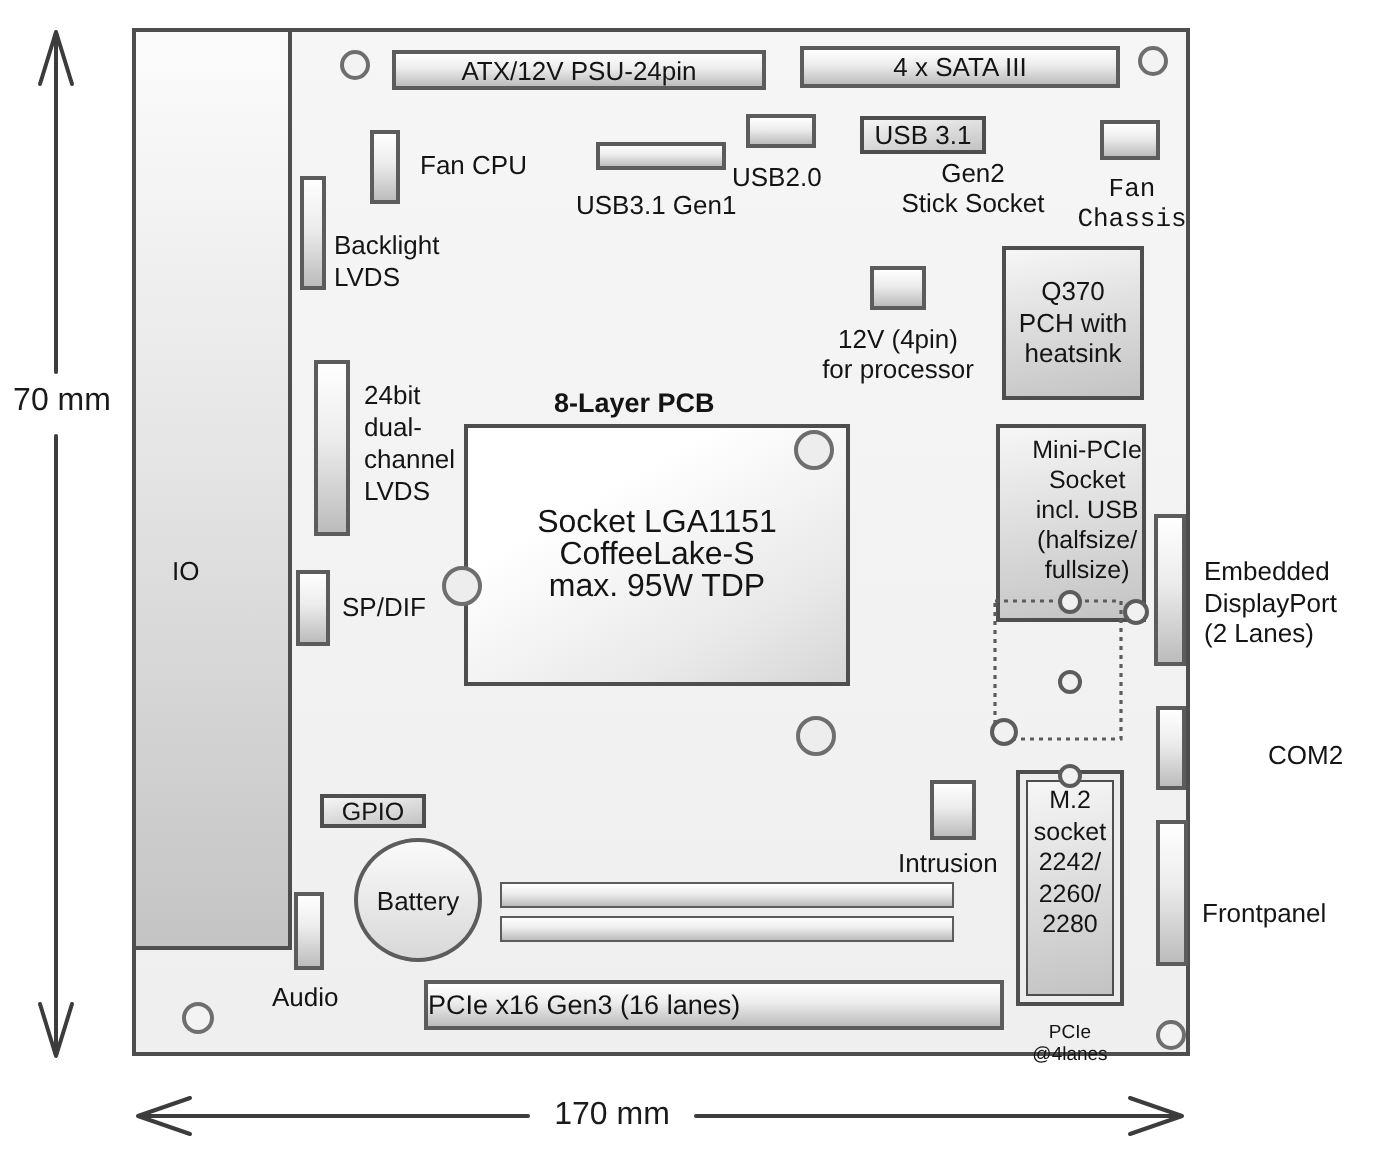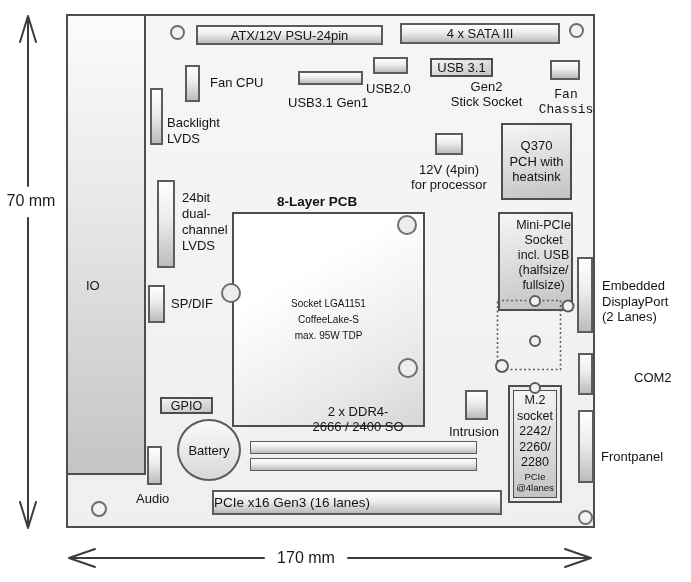--- a/index.html
+++ b/index.html
@@ -99,21 +99,21 @@
   <div class="abs conn" style="left:435px; top:133px; width:28px; height:22px;"></div>
   <span class="abs lbl center" style="left:404px; top:162px; width:90px;">12V (4pin)
 for processor</span>
 
   <div class="abs box" style="left:501px; top:123px; width:71px; height:77px; font-size:13px; line-height:15.5px;">
     <span>Q370
 PCH with
 heatsink</span>
   </div>
 
-  <div class="abs box light" style="left:232px; top:212px; width:193px; height:215px; font-size:10px; line-height:16px;">
+  <div class="abs box light" style="left:232px; top:212px; width:193px; height:131px; font-size:16px; line-height:16px;">
     <span>Socket LGA1151
 CoffeeLake-S
 max. 95W TDP</span>
   </div>
   <div class="abs hole" style="left:397px; top:215px; width:20px; height:20px; background:#ededed;"></div>
   <div class="abs hole" style="left:221px; top:283px; width:20px; height:20px; background:#ededed;"></div>
   <div class="abs hole" style="left:398px; top:358px; width:20px; height:20px; background:#ededed;"></div>
 
   <div class="abs box" style="left:498px; top:212px; width:75px; height:99px; font-size:12.5px; line-height:15px; justify-content:flex-start; padding-top:4px;align-items:flex-end;">
     <span>Mini-PCIe
@@ -134,35 +134,33 @@
   <div class="abs conn" style="left:578px; top:410px; width:16px; height:73px;"></div>
   <span class="abs lbl" style="left:601px; top:449px;">Frontpanel</span>
 
   <div class="abs" style="left:508px; top:385px; width:54px; height:118px; border:2px solid #4e4e4e; background:#ededed;"></div>
   <div class="abs box" style="left:513px; top:390px; width:44px; height:108px; border-width:1px; font-size:12.5px; line-height:15.5px; justify-content:flex-start; padding-top:2px;">
     <span>M.2
 socket
 2242/
 2260/
 2280</span>
-    <span style="font-size:9.5px; line-height:11px; white-space:pre-line;">PCIe
+    <span style="font-size:9.5px; line-height:11px; white-space:pre-line;margin-top:40px;">PCIe
 @4lanes</span>
   </div>
 
   <div class="abs box" style="left:160px; top:397px; width:53px; height:17px; font-size:12.5px;">
     <span>GPIO</span>
   </div>
 
   <div class="abs" style="left:177px; top:419px; width:64px; height:62px; border:2px solid #5c5c5c; border-radius:50%;
        background:linear-gradient(180deg,#fafafa 0%,#d8d8d8 100%); display:flex; align-items:center; justify-content:center;">
     <span class="lbl">Battery</span>
   </div>
 
-  <span class="abs lbl center" style="left:303px; top:404px; width:110px;">2 x DDR4-
-2666 / 2400 SO</span>
   <div class="abs conn" style="left:250px; top:441px; width:227px; height:13px; border-width:1.5px;"></div>
   <div class="abs conn" style="left:250px; top:458px; width:227px; height:13px; border-width:1.5px;"></div>
 
   <div class="abs conn" style="left:465px; top:390px; width:23px; height:30px;"></div>
   <span class="abs lbl" style="left:449px; top:424px;">Intrusion</span>
 
   <div class="abs conn" style="left:147px; top:446px; width:15px; height:39px;"></div>
   <span class="abs lbl" style="left:136px; top:491px;">Audio</span>
 
   <div class="abs conn" style="left:212px; top:490px; width:290px; height:25px; display:flex; align-items:center; padding-left:0; font-size:13.5px;">

